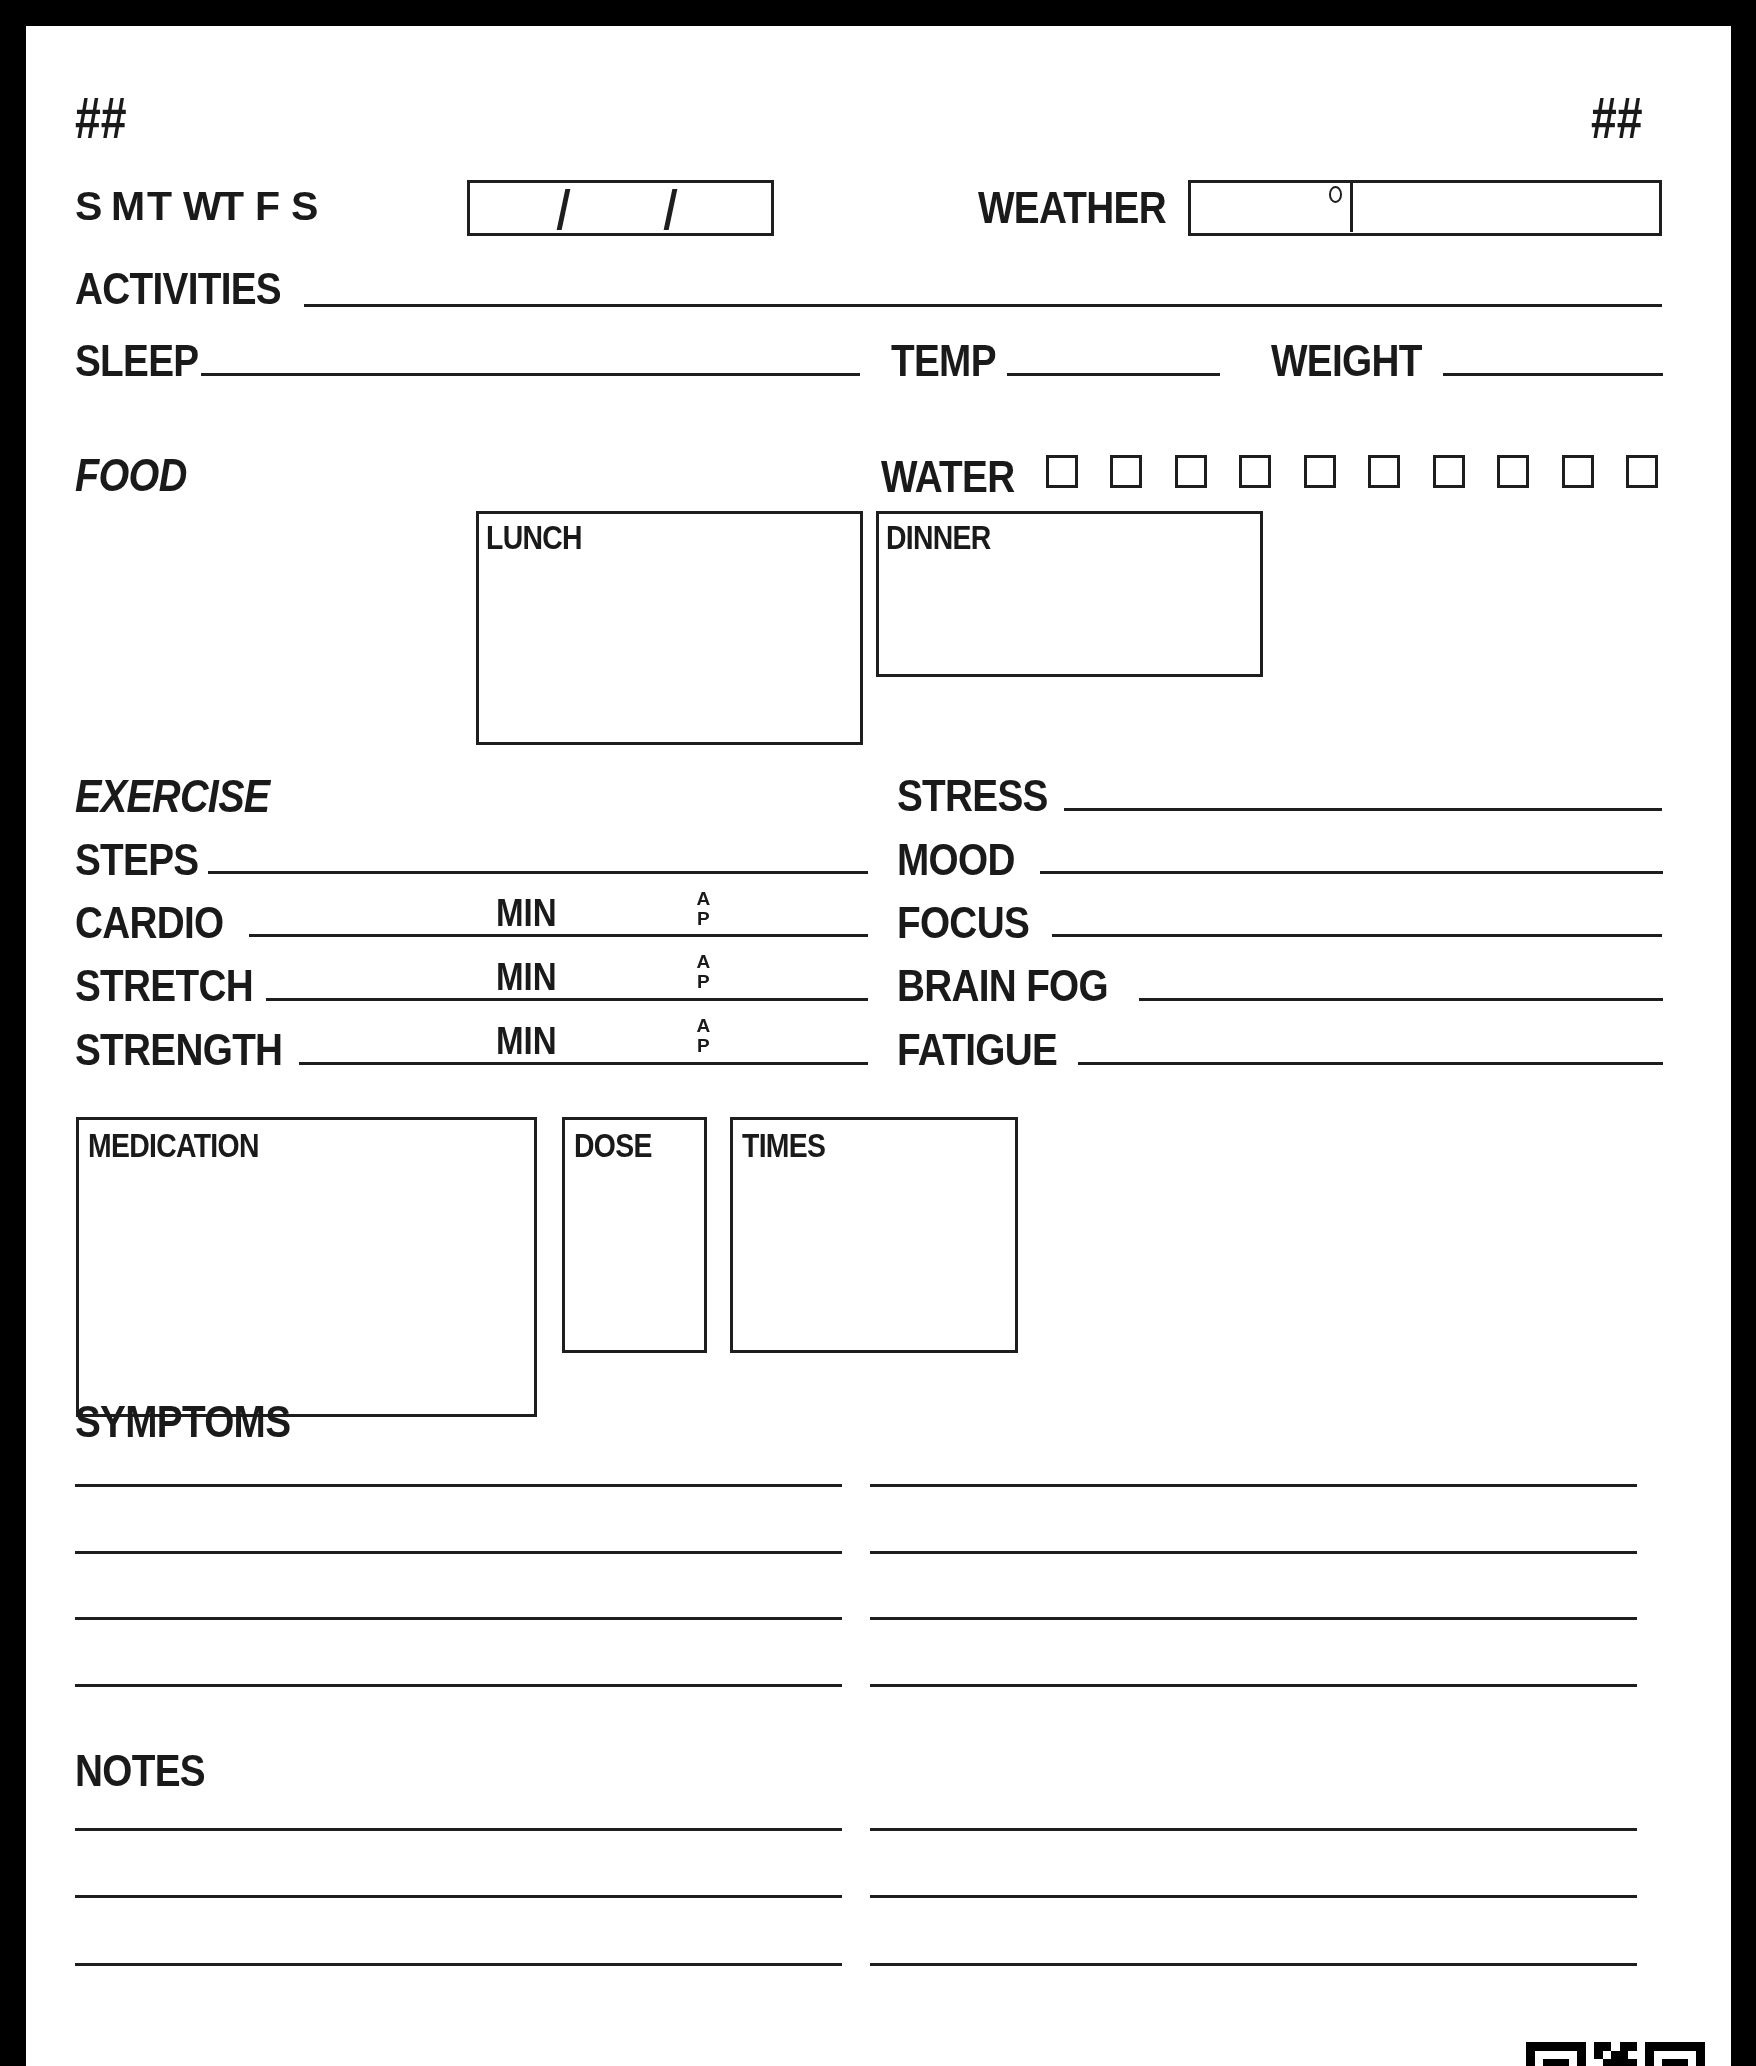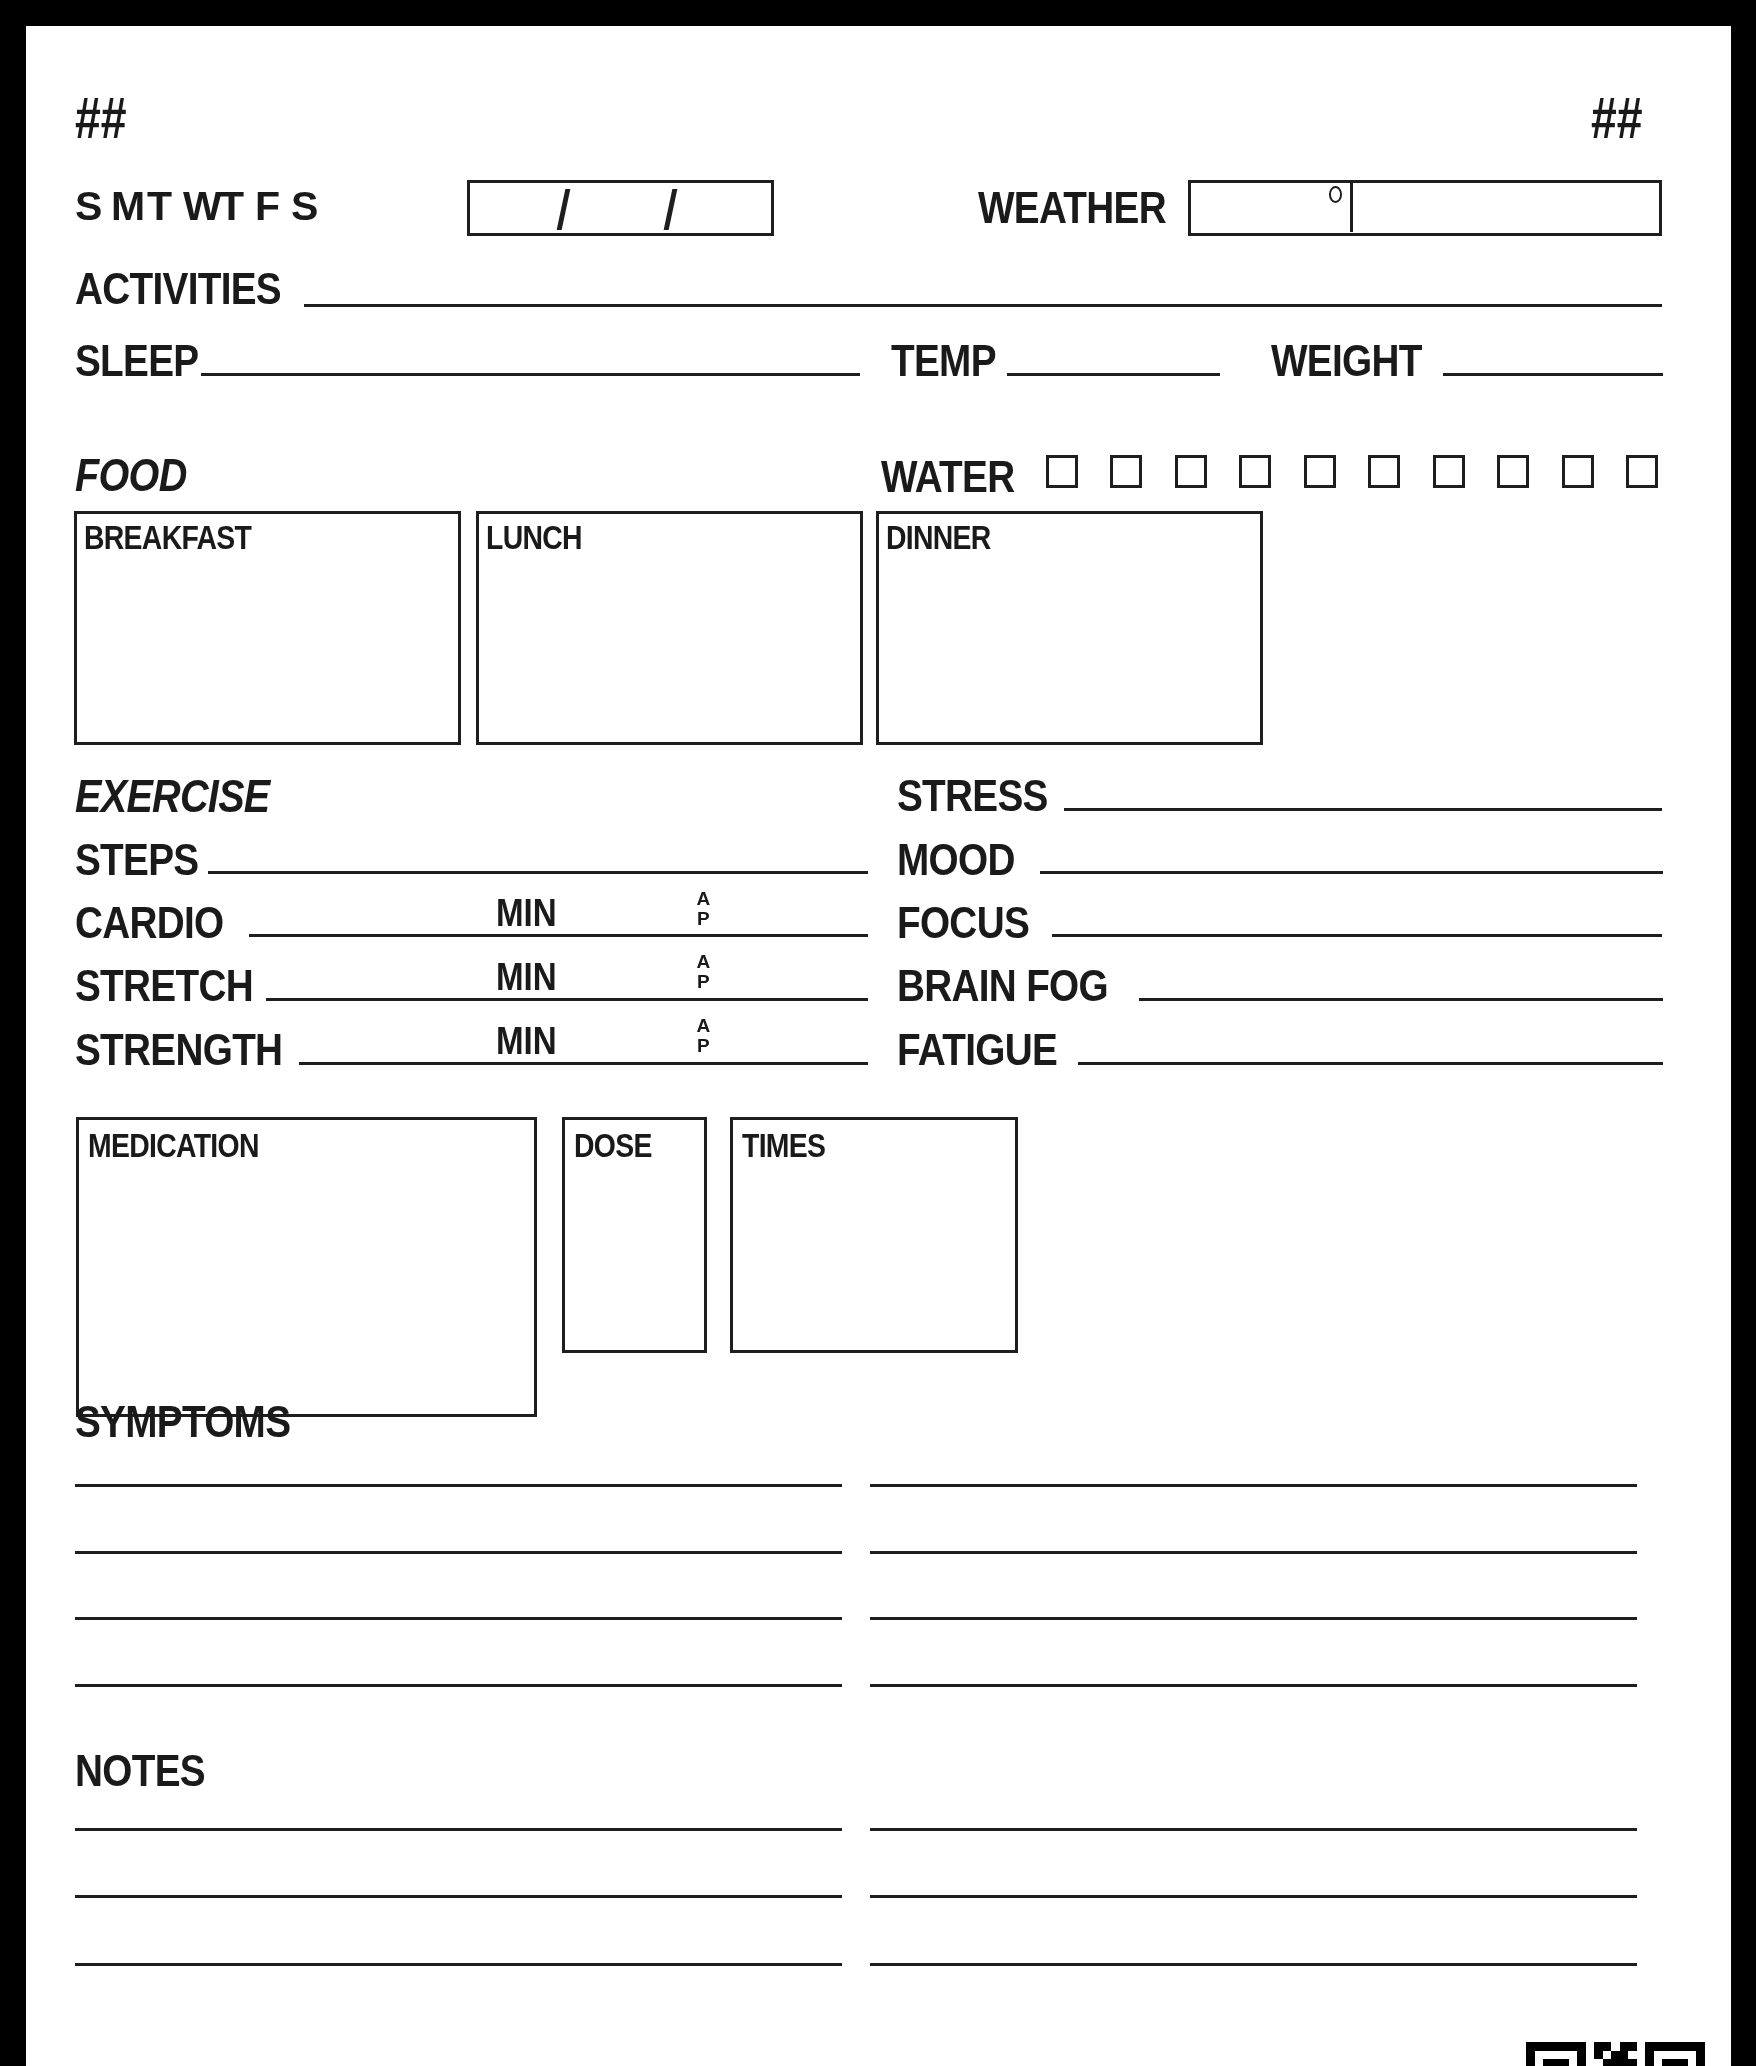--- a/index.html
+++ b/index.html
@@ -65,27 +65,24 @@
   <div class="wbox" style="left:1084px; top:429px;"></div>
   <div class="wbox" style="left:1149px; top:429px;"></div>
   <div class="wbox" style="left:1213px; top:429px;"></div>
   <div class="wbox" style="left:1278px; top:429px;"></div>
   <div class="wbox" style="left:1342px; top:429px;"></div>
   <div class="wbox" style="left:1407px; top:429px;"></div>
   <div class="wbox" style="left:1471px; top:429px;"></div>
   <div class="wbox" style="left:1536px; top:429px;"></div>
   <div class="wbox" style="left:1600px; top:429px;"></div>
 
-  <div class="box" style="left:48px; top:485px; width:387px; height:234px;">
-    <div class="lbl box-lbl" style="left:7.4px; top:7.4px;">BREAKFAST</div>
-  </div>
   <div class="box" style="left:450px; top:485px; width:387px; height:234px;">
     <div class="lbl box-lbl" style="left:7.4px; top:7.4px;">LUNCH</div>
   </div>
-  <div class="box" style="left:850px; top:485px; width:387px; height:234px;text-decoration:underline;">
+  <div class="box" style="left:850px; top:485px; width:387px; height:166px;text-decoration:underline;">
     <div class="lbl box-lbl" style="left:7.4px; top:7.4px;">DINNER</div>
   </div>
 
   <div class="lbl hdr" style="left:49px; top:747px;">EXERCISE</div>
 
   <div class="lbl big" style="left:49px; top:811px;">STEPS</div>
   <div class="line" style="left:182px; top:845px; width:660px;"></div>
 
   <div class="lbl big" style="left:49px; top:874px;">CARDIO</div>
   <div class="line" style="left:223px; top:908px; width:619px;"></div>

